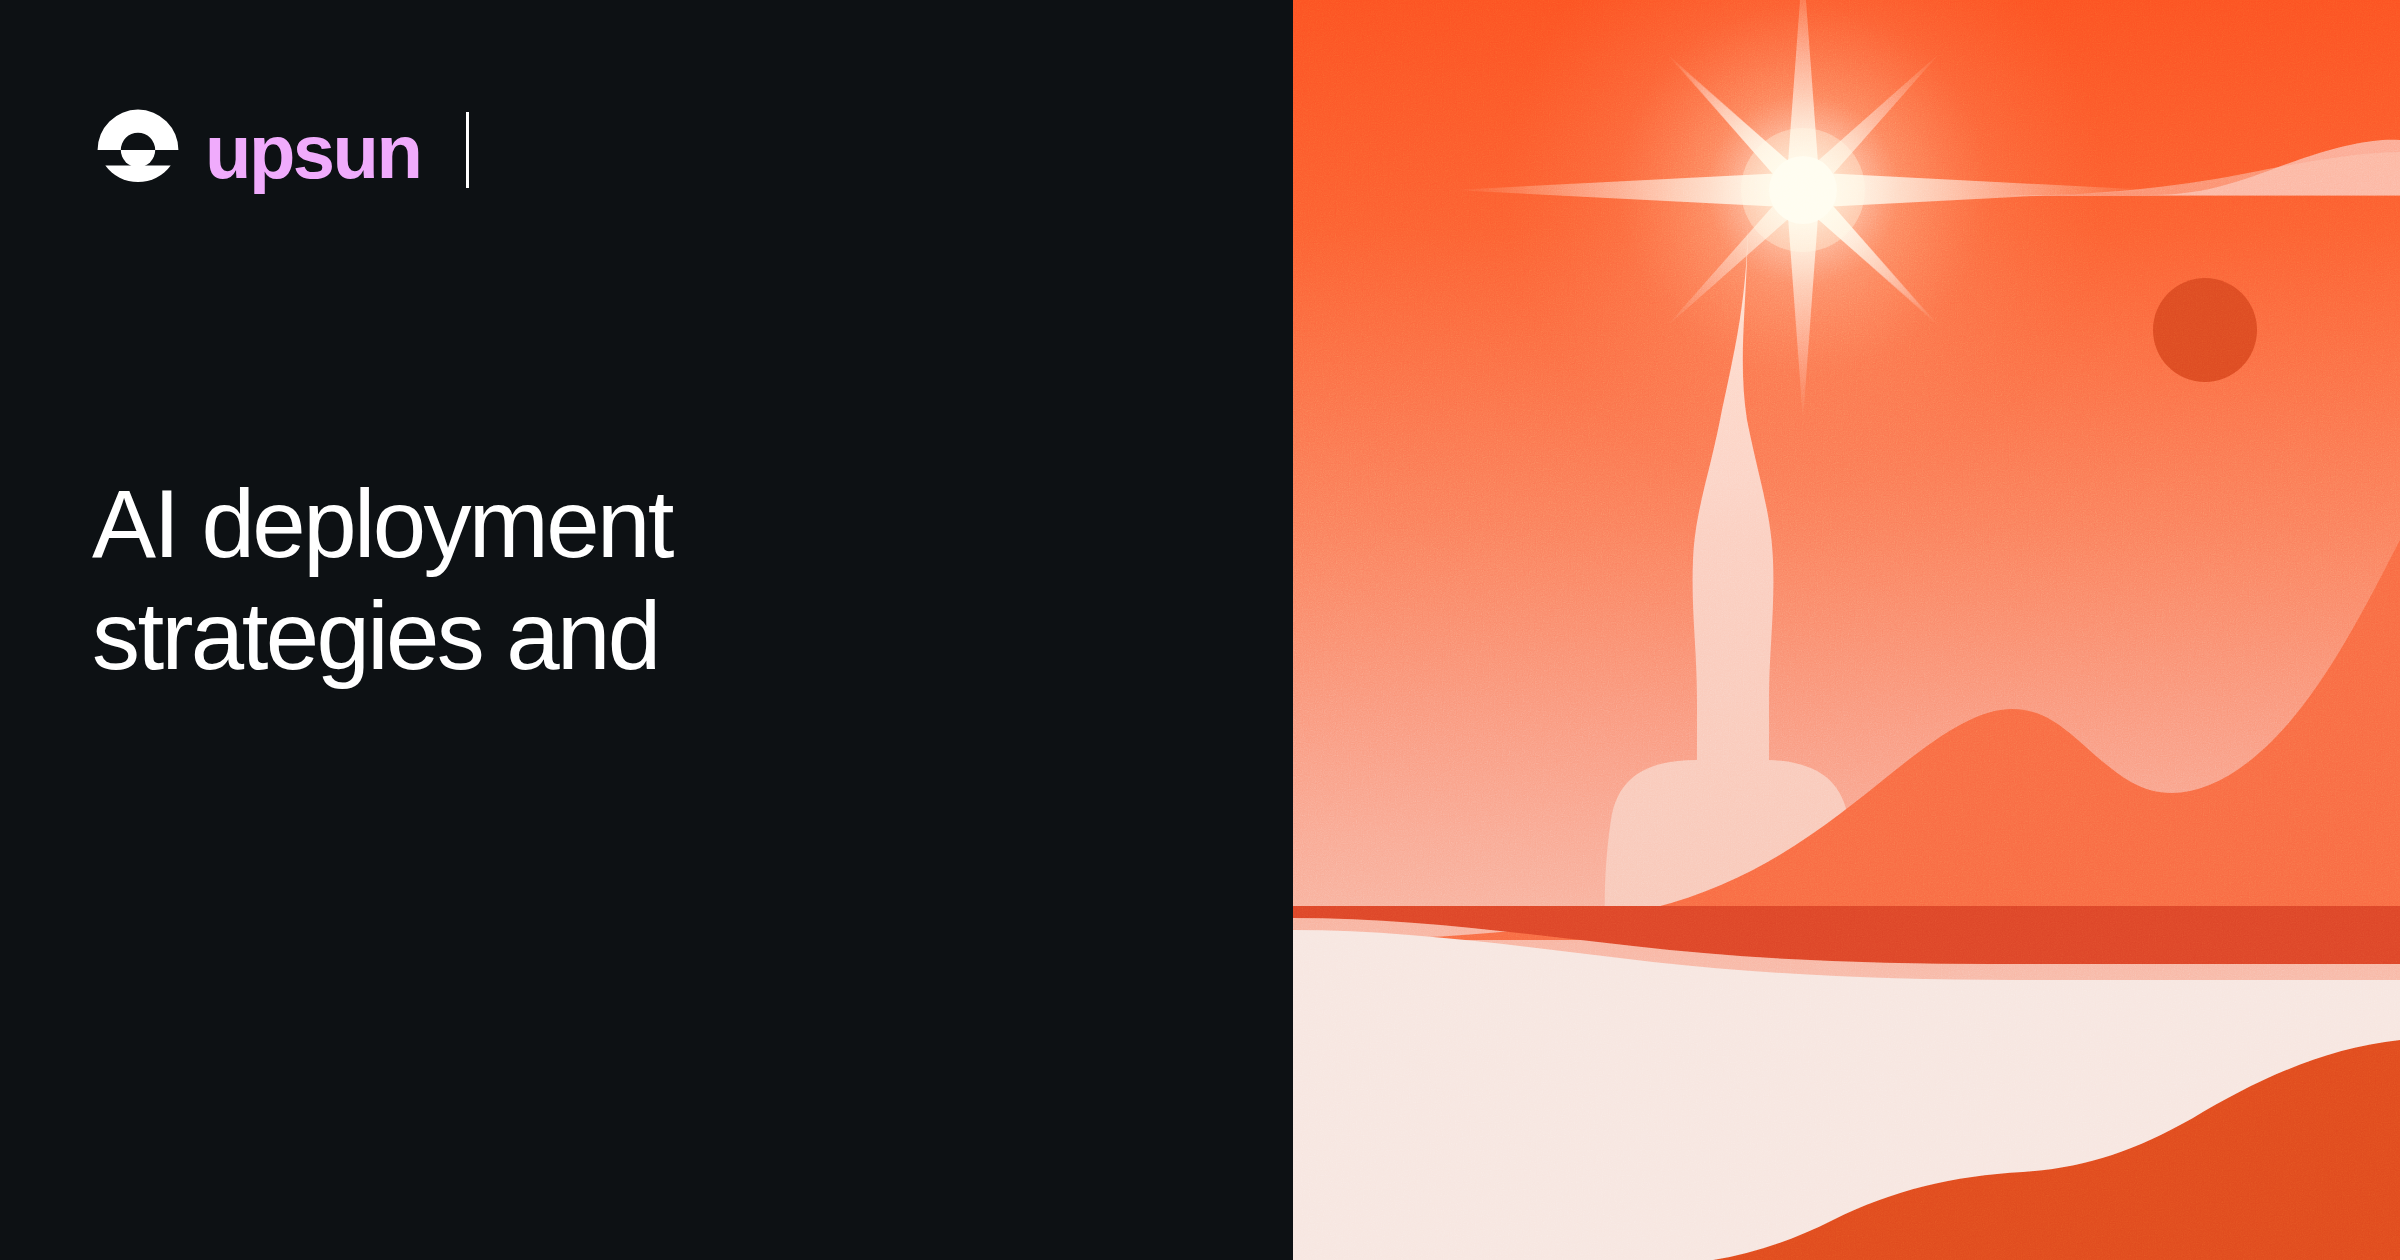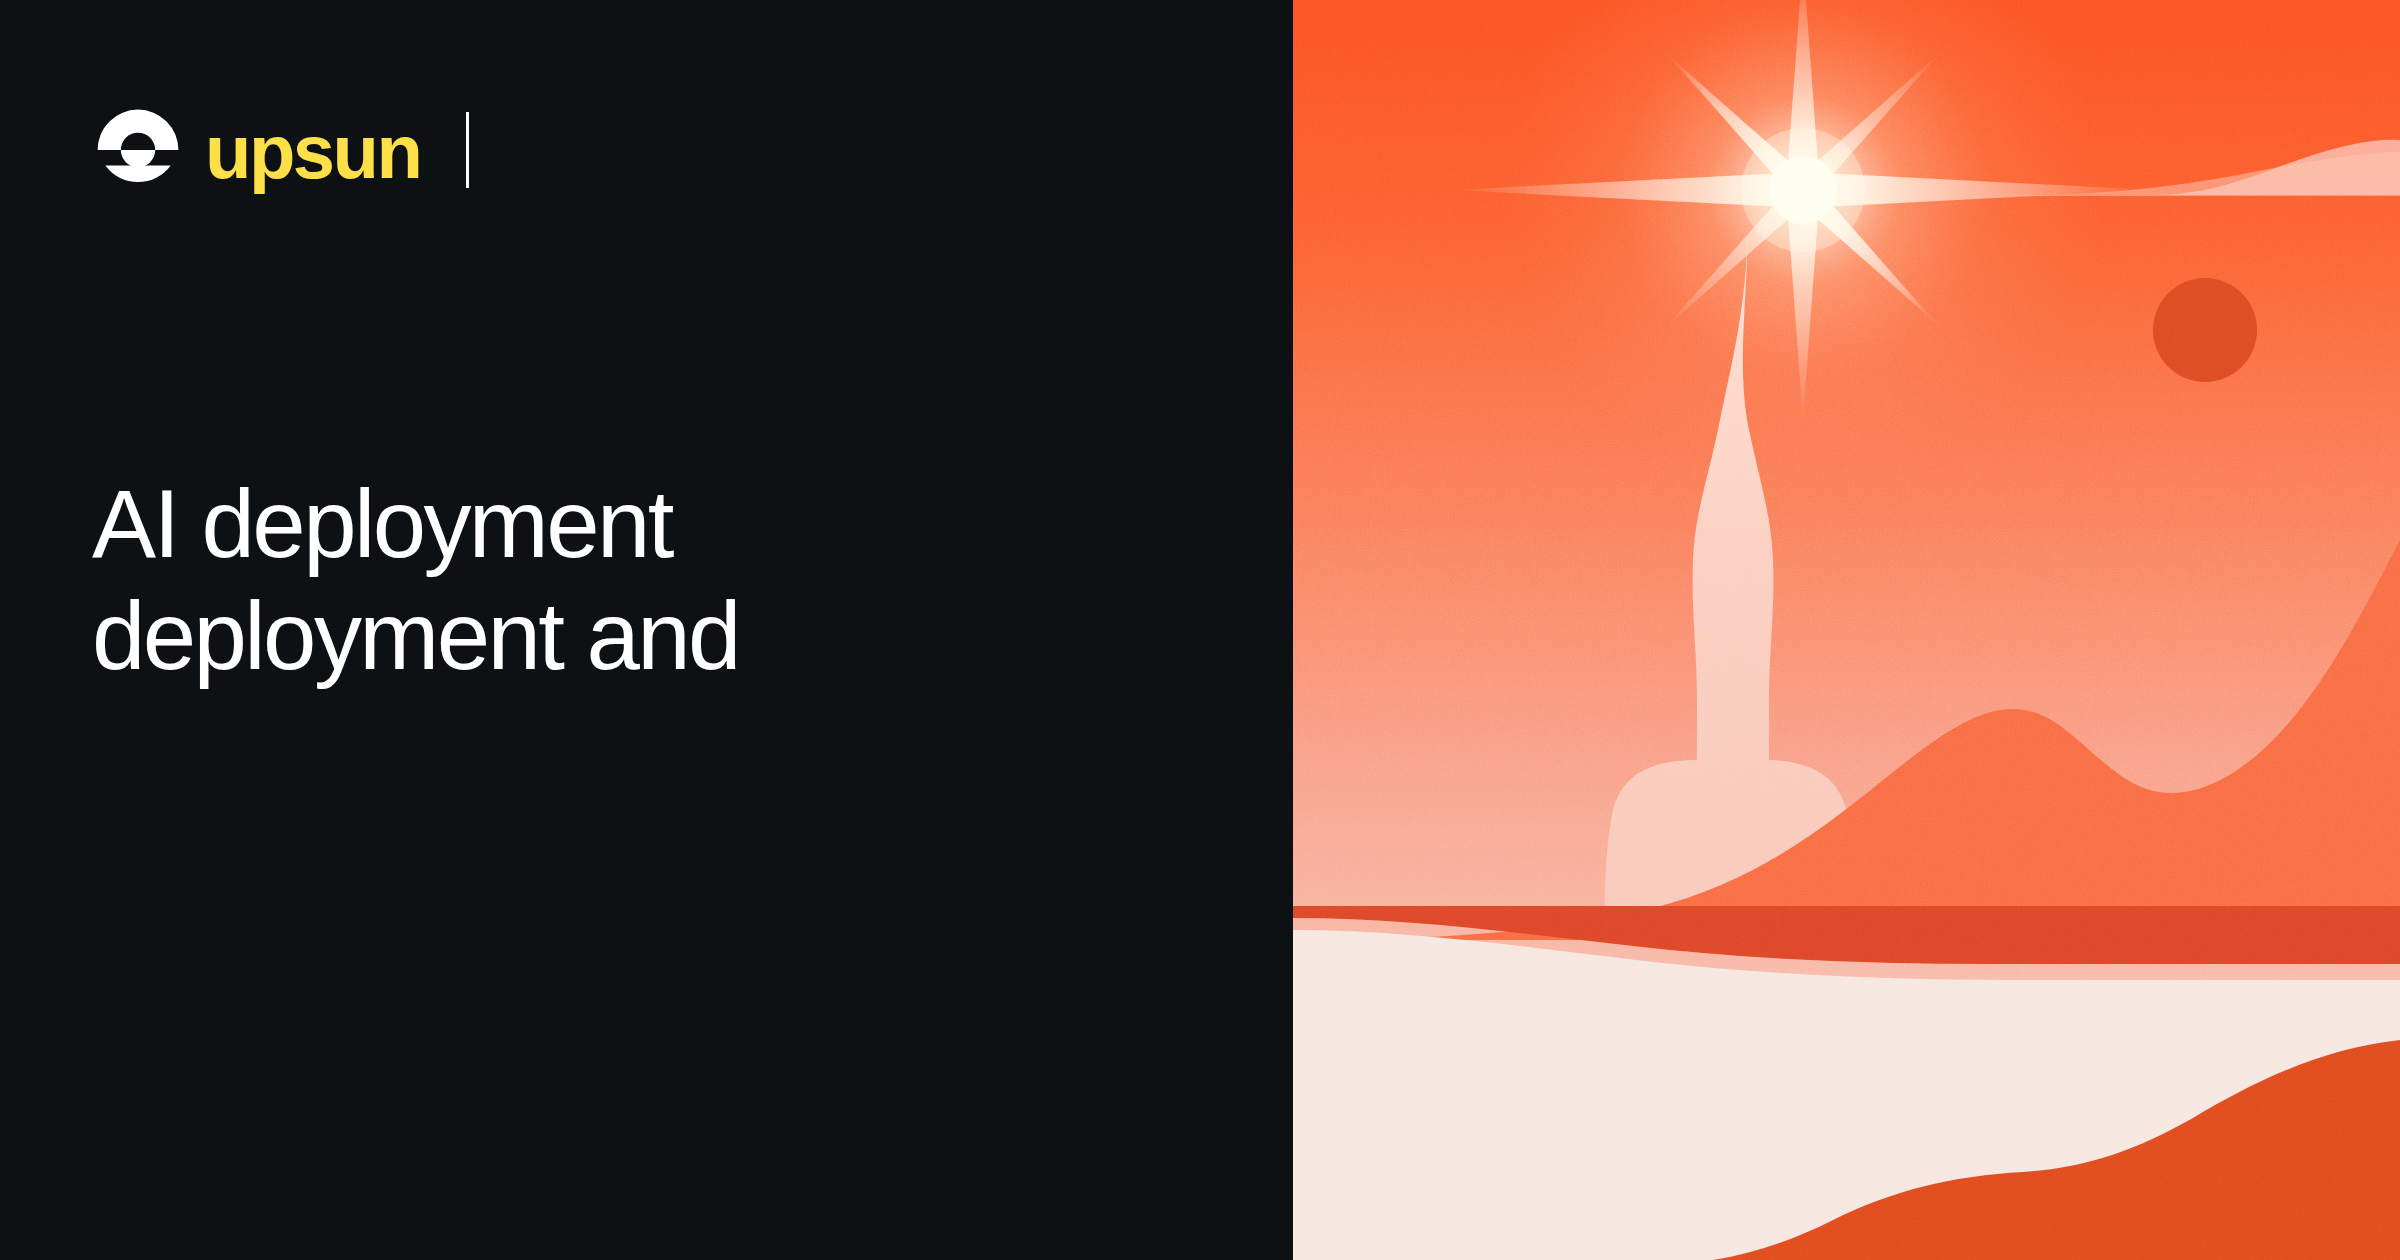--- a/index.html
+++ b/index.html
@@ -32,21 +32,21 @@
     align-items:center;
     height:92px;
   }
   .brand-mark{
     width:86px; height:86px;
     position:relative;
     flex:0 0 auto;
   }
   .brand-wordmark{
     margin-left:24px;
-    color:#fde047;
+    color:#f0abfc;
     font-size:76px;
     font-weight:bold;
     letter-spacing:-2.5px;
     line-height:1;
     transform:translateY(2px);
   }
   .brand-divider{
     width:3px;
     height:76px;
     background:#ffffff;
@@ -258,17 +258,17 @@
       </span>
 
       <span class="brand-wordmark">upsun</span>
 
       <span class="brand-divider"></span>
 
     </div>
 
     <h1 class="headline">
       <span class="headline-line">AI deployment</span>
-      <span class="headline-line">deployment and</span>
+      <span class="headline-line">strategies and</span>
     </h1>
   </div>
 
 </div>
 
 </body></html>

